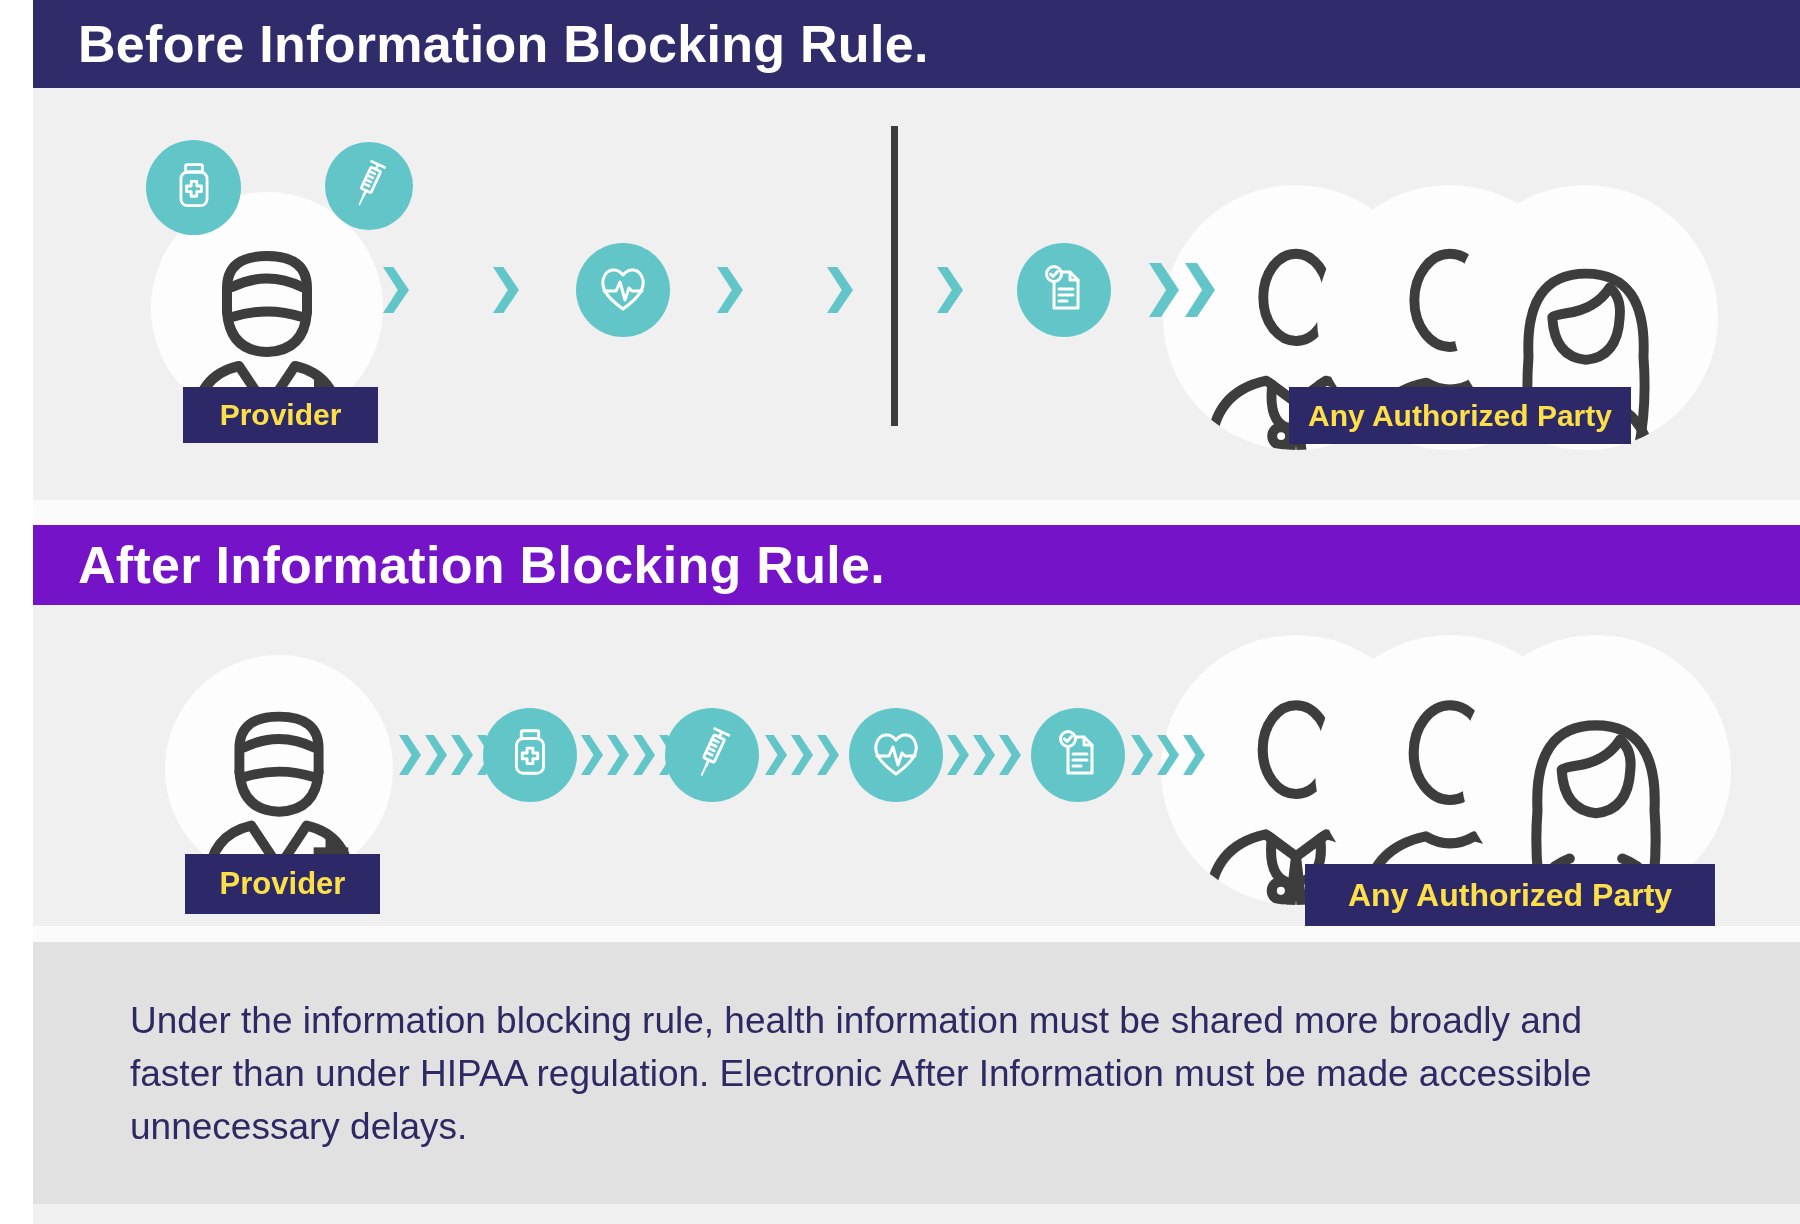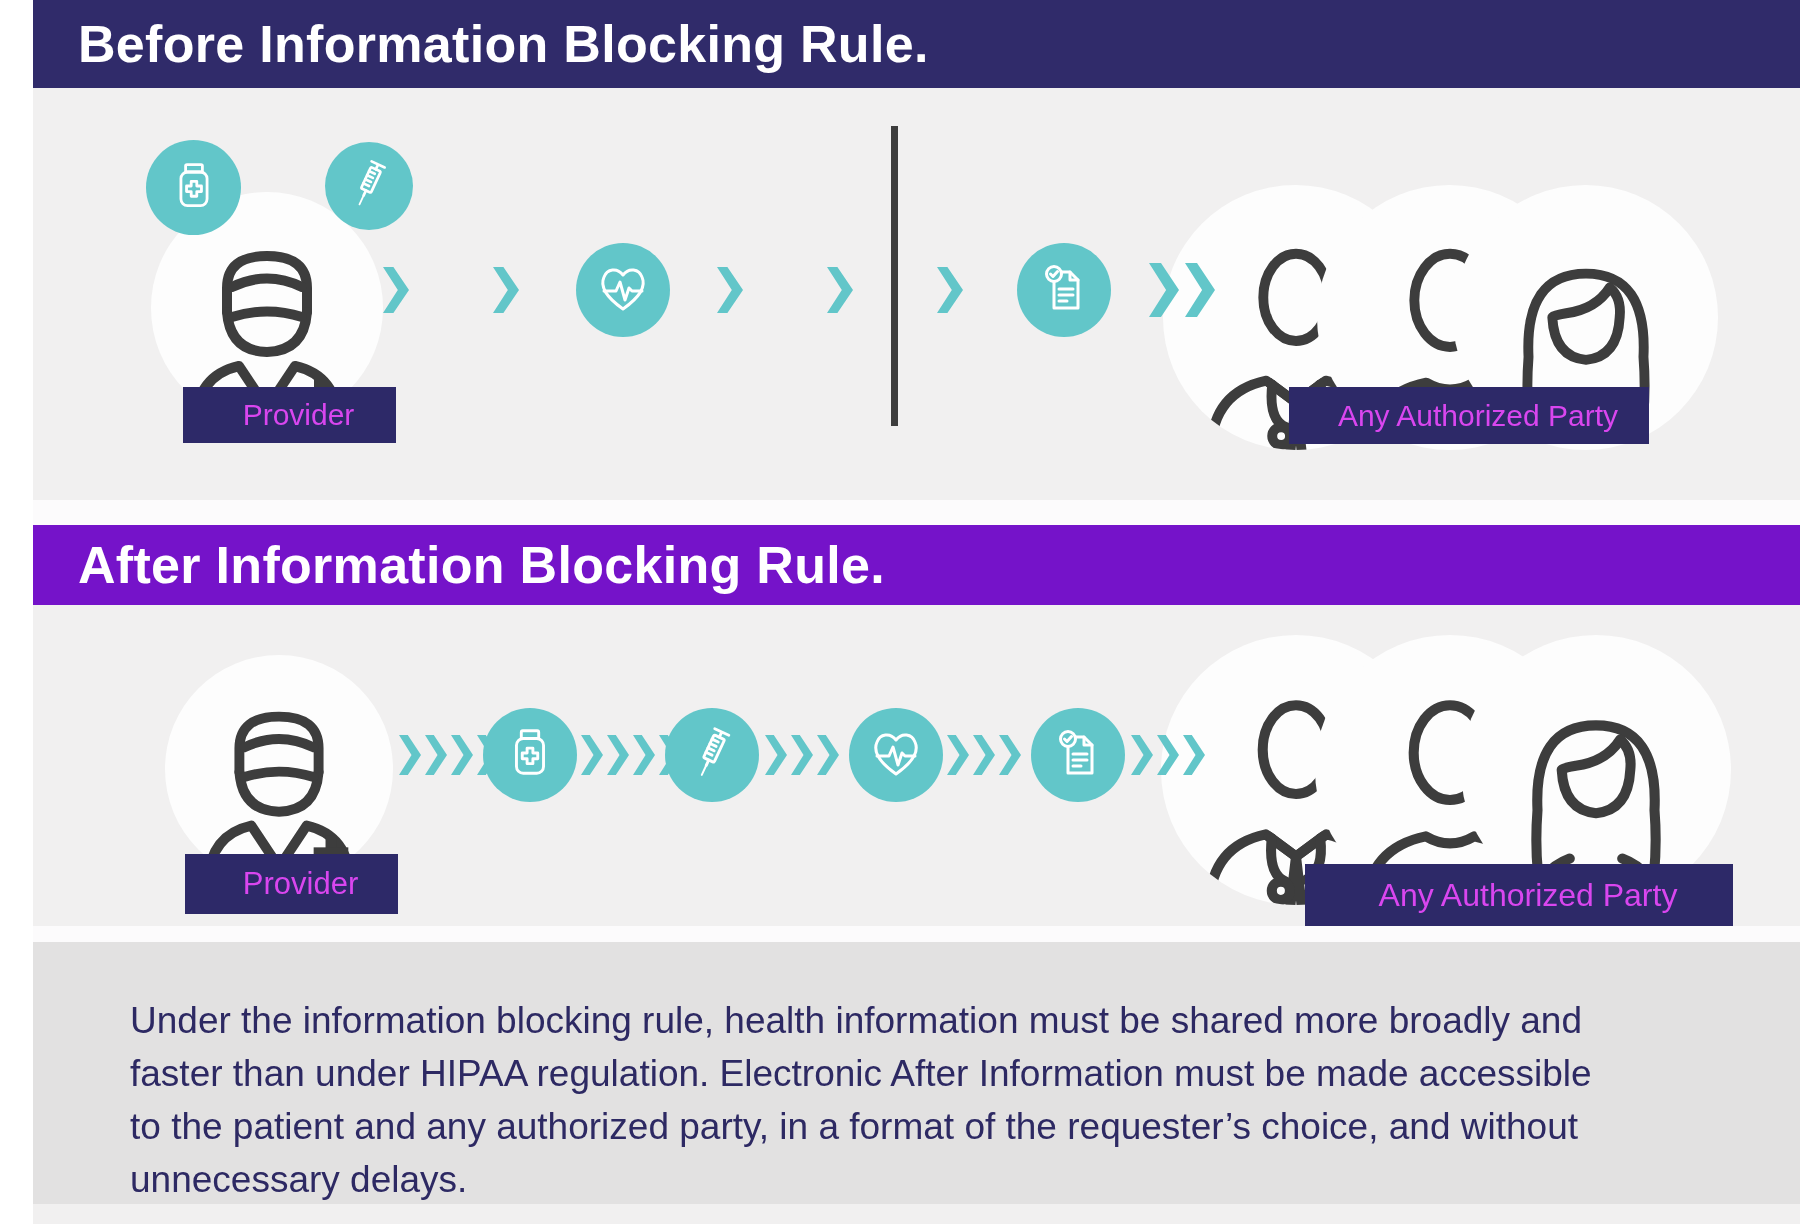--- a/index.html
+++ b/index.html
@@ -20,22 +20,22 @@
   .gap1{height:25px;background:var(--gap-bg);}
   .gap2{height:16px;background:var(--gap-bg);}
   .foot{height:262px;background:var(--footer-bg);box-sizing:border-box;padding:52px 80px 0 97px;}
   .fline{color:var(--text-navy);font-weight:400;font-size:37px;line-height:53px;}
   .wcircle{position:absolute;background:var(--circle-white);border-radius:50%;overflow:hidden;z-index:1;}
   .tcircle{position:absolute;background:var(--teal);border-radius:50%;
            display:flex;align-items:center;justify-content:center;z-index:2;}
   .chev{background:var(--teal);clip-path:polygon(0 0,40% 0,100% 50%,40% 100%,0 100%,57% 50%);}
   .chevrow{position:absolute;display:flex;gap:4px;z-index:2;}
   .chevrow.overlap{z-index:4;}
-  .navylabel{position:absolute;background:var(--label-navy);color:#d946ef;font-weight:400;
-             display:flex;align-items:center;justify-content:center;z-index:6;padding-left:18px;}
+  .navylabel{position:absolute;background:var(--label-navy);color:#fde047;font-weight:700;
+             display:flex;align-items:center;justify-content:center;z-index:6;}
   .blockline{position:absolute;width:7px;background:var(--icon-dark);z-index:3;}
   .fig{position:absolute;bottom:-4px;left:50%;transform:translateX(-50%);color:var(--icon-dark);}
   .fig svg{display:block;}
   .ticon{color:#ffffff;}
 </style>
 </head>
 <body>
 
 <div class="page">
 
@@ -295,17 +295,16 @@
       </span>
     </div>
     <div class="navylabel" style="left:1272px;top:259px;width:410px;height:62px;font-size:32px;">Any Authorized Party</div>
   </section>
 
   <div class="gap2"></div>
 
   <footer class="foot">
     <div class="fline">Under the information blocking rule, health information must be shared more broadly and</div>
     <div class="fline">faster than under HIPAA regulation. Electronic After Information must be made accessible</div>
-    <div class="fline">to the patient and any authorized party, in a format of the requester’s choice, and without</div>
     <div class="fline">unnecessary delays.</div>
   </footer>
 
 </div>
 
 </body></html>

